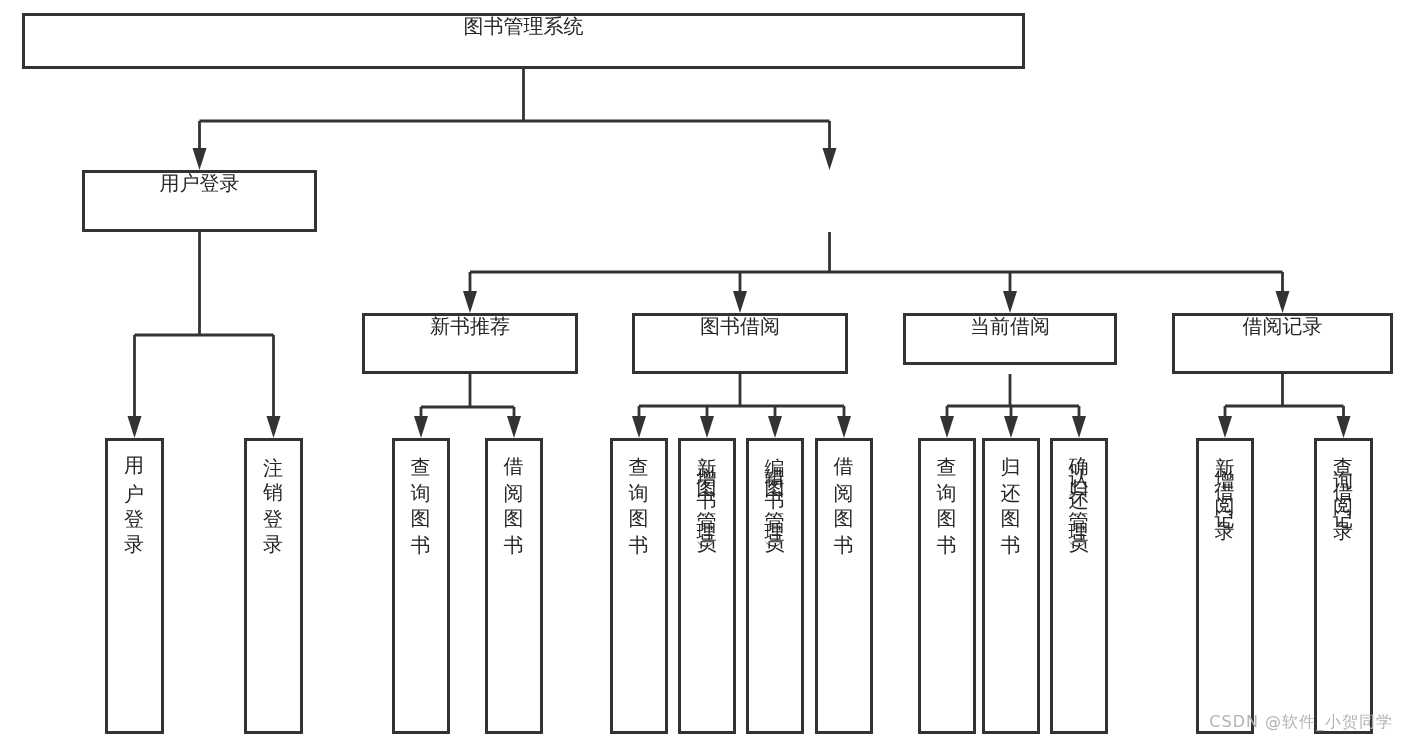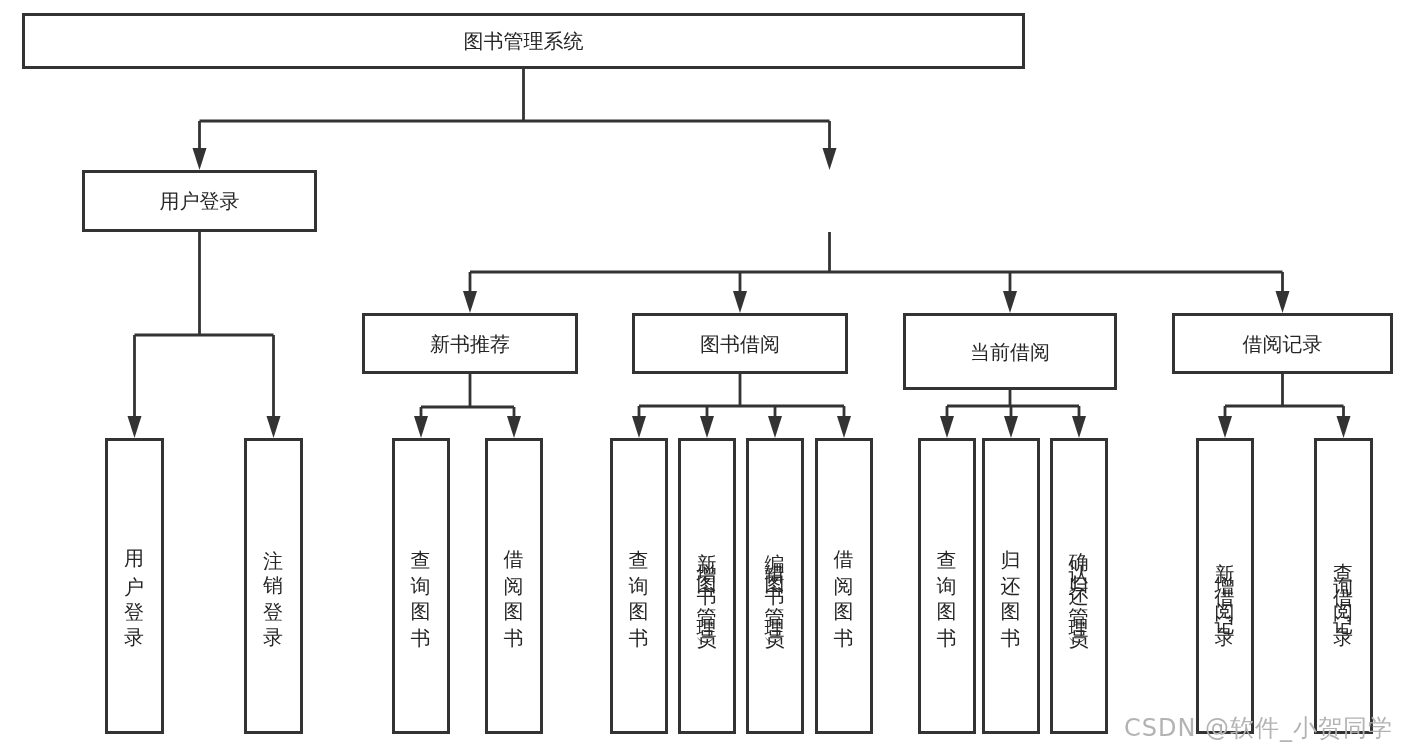--- a/index.html
+++ b/index.html
@@ -10,33 +10,33 @@
     position:relative;width:1405px;height:747px;background:var(--bg);
     font-family:"DejaVu Sans","Liberation Sans",sans-serif;
     overflow:hidden;
   }
   .connectors{position:absolute;left:0;top:0;width:1405px;height:747px;}
   .connectors .ln{stroke:var(--line);stroke-width:2.8;fill:none;}
   .connectors .ar{fill:var(--line);stroke:none;}
   .node{
     position:absolute;box-sizing:border-box;background:var(--box-fill);
     border:3px solid var(--line);color:var(--text);
-    display:flex;align-items:center;justify-content:center;
+    display:flex;align-items:flex-start;justify-content:center;
     font-size:20px;line-height:1;white-space:nowrap;
   }
   .node .vt{
     writing-mode:vertical-rl;text-orientation:mixed;
     display:block;white-space:nowrap;
   }
   .sp-wide{letter-spacing:26px;}
   .sp-mid{letter-spacing:13px;}
   .sp-tight{letter-spacing:11px;}
   .watermark{
     position:absolute;right:12px;top:712px;color:var(--wm);
-    font-size:24px;letter-spacing:1px;
+    font-size:16px;letter-spacing:1px;
   }
 </style>
 </head>
 <body>
 
 <div class="stage">
 
   <svg class="connectors" viewBox="0 0 1405 747" xmlns="http://www.w3.org/2000/svg" aria-hidden="true">
 
     <path class="ln" d="M523.5 69 V121"></path>
@@ -106,21 +106,21 @@
   <div class="node" style="left:82px;top:170px;width:235px;height:62px">
     <span>用户登录</span>
   </div>
 
   <div class="node" style="left:632px;top:313px;width:216px;height:61px">
     <span>图书借阅</span>
   </div>
   <div class="node" style="left:362px;top:313px;width:216px;height:61px">
     <span>新书推荐</span>
   </div>
-  <div class="node" style="left:903px;top:313px;width:214px;height:77px">
+  <div class="node" style="left:903px;top:313px;width:214px;height:52px">
     <span>当前借阅</span>
   </div>
   <div class="node" style="left:1172px;top:313px;width:221px;height:61px">
     <span>借阅记录</span>
   </div>
 
   <div class="node" style="left:105px;top:438px;width:59px;height:296px">
     <span class="vt sp-wide">用户登录</span>
   </div>
   <div class="node" style="left:244px;top:438px;width:59px;height:296px">

